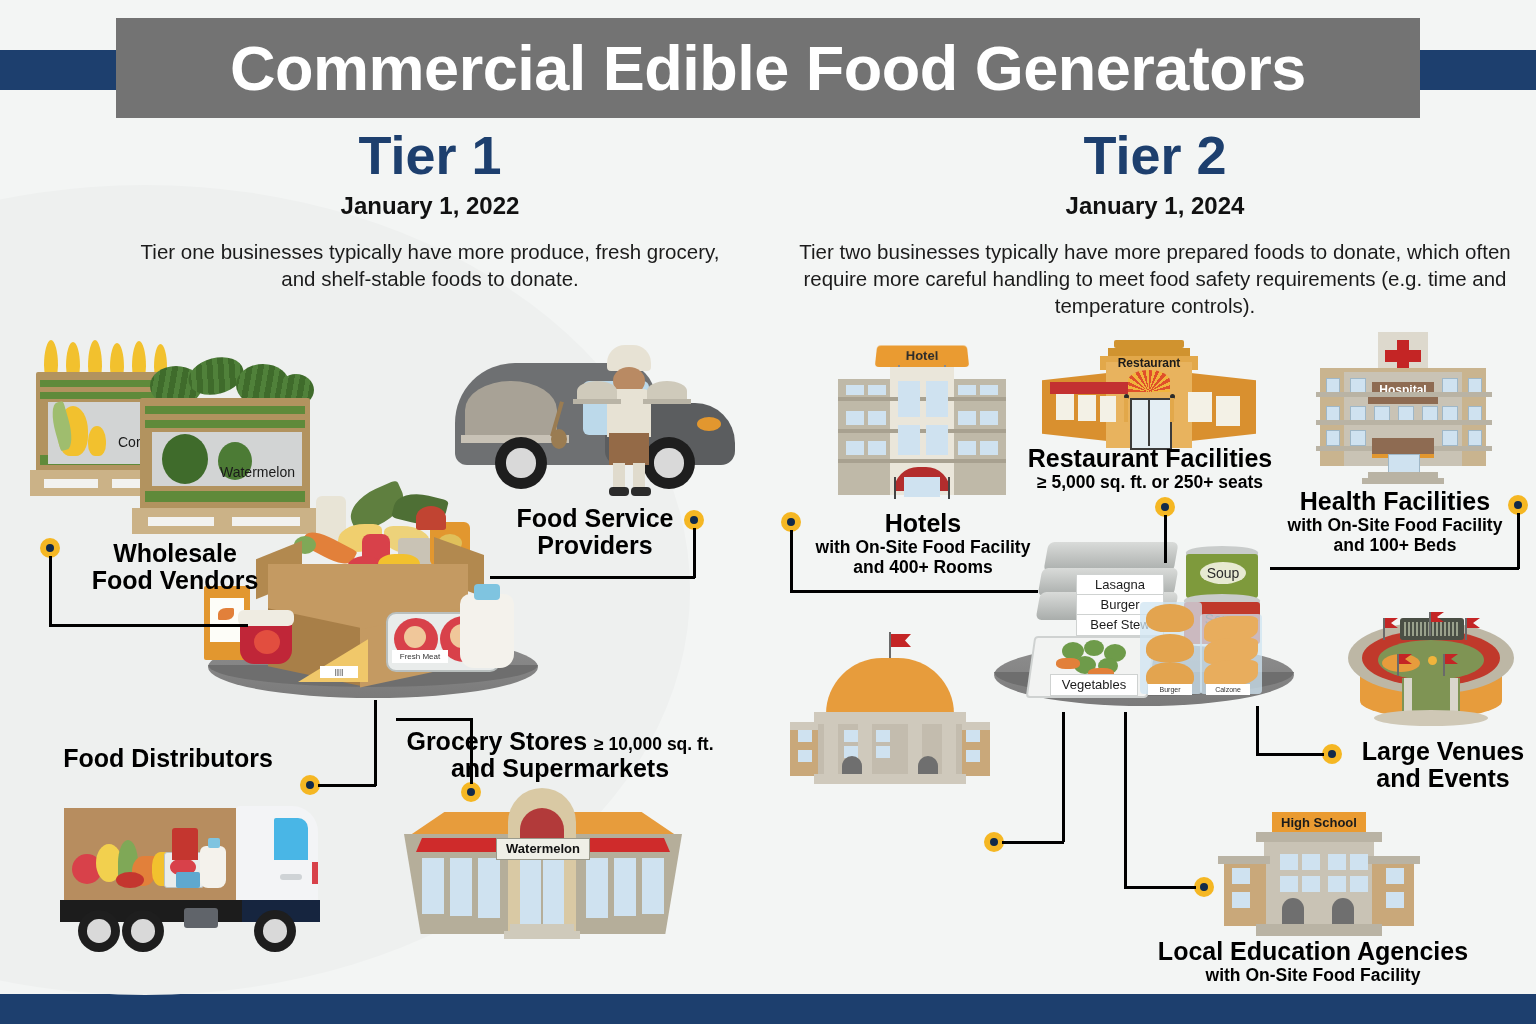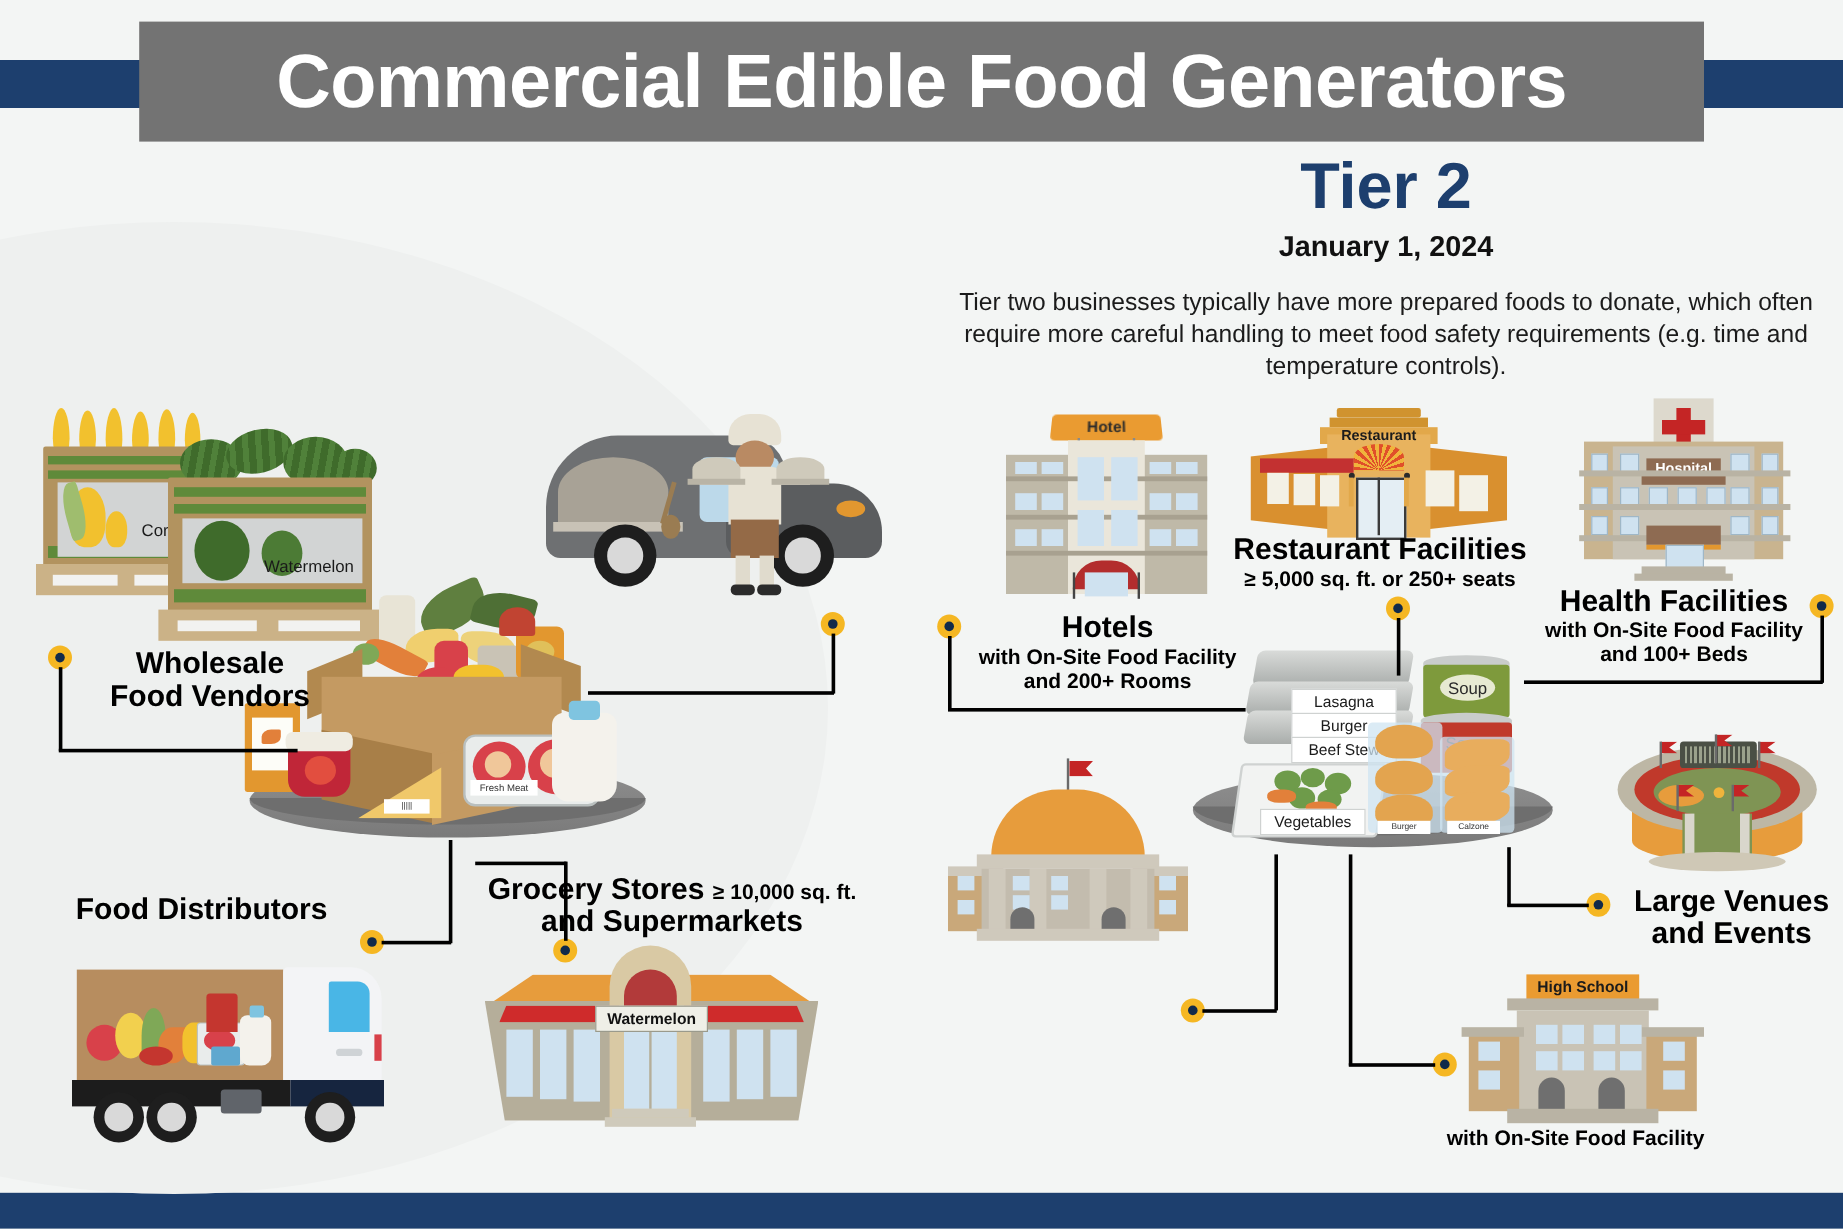--- a/index.html
+++ b/index.html
@@ -221,20 +221,25 @@
 <div class="stage">
 
   <div class="top-bar"></div>
   <div class="bottom-bar"></div>
   <div class="tier1-circle"></div>
 
   <div class="banner">
     <h1>Commercial Edible Food Generators</h1>
   </div>
 
+  <div class="tier-head" id="tier1-head">
+    <div class="tier-name">Tier 1</div>
+    <div class="tier-date">January 1, 2022</div>
+    <div class="tier-desc">Tier one businesses typically have more produce, fresh grocery, and shelf-stable foods to donate.</div>
+  </div>
 
   <div class="tier-head" id="tier2-head">
     <div class="tier-name">Tier 2</div>
     <div class="tier-date">January 1, 2024</div>
     <div class="tier-desc">Tier two businesses typically have more prepared foods to donate, which often require more careful handling to meet food safety requirements (e.g. time and temperature controls).</div>
   </div>
 
   <div class="ill crate" style="left:30px;top:340px;width:160px;height:165px;">
     <div class="corn-ear" style="left:14px;top:0;width:14px;height:42px;"></div>
     <div class="corn-ear" style="left:36px;top:2px;width:14px;height:40px;"></div>
@@ -614,20 +619,24 @@
   </div>
 
   <div class="lbl" style="left:60px;top:540px;width:230px;">
     <span class="t1">Wholesale</span>
     <span class="t1">Food Vendors</span>
   </div>
   <div class="dot" style="left:40px;top:538px;"></div>
   <div class="ln lnv" style="left:49px;top:556px;height:70px;"></div>
   <div class="ln lnh" style="left:49px;top:624px;width:199px;"></div>
 
+  <div class="lbl" style="left:480px;top:505px;width:230px;">
+    <span class="t1">Food Service</span>
+    <span class="t1">Providers</span>
+  </div>
   <div class="dot" style="left:684px;top:510px;"></div>
   <div class="ln lnv" style="left:693px;top:528px;height:50px;"></div>
   <div class="ln lnh" style="left:490px;top:576px;width:205px;"></div>
 
   <div class="lbl" style="left:58px;top:745px;width:220px;">
     <span class="t1">Food Distributors</span>
   </div>
   <div class="dot" style="left:300px;top:775px;"></div>
   <div class="ln lnh" style="left:318px;top:784px;width:58px;"></div>
   <div class="ln lnv" style="left:374px;top:700px;height:86px;"></div>
@@ -639,21 +648,21 @@
     </span>
     <span class="t1">and Supermarkets</span>
   </div>
   <div class="dot" style="left:461px;top:782px;"></div>
   <div class="ln lnv" style="left:470px;top:718px;height:66px;"></div>
   <div class="ln lnh" style="left:396px;top:718px;width:76px;"></div>
 
   <div class="lbl" style="left:808px;top:510px;width:230px;">
     <span class="t1">Hotels</span>
     <span class="t2">with On-Site Food Facility</span>
-    <span class="t2">and 200+ Rooms</span>
+    <span class="t2">and 400+ Rooms</span>
   </div>
   <div class="dot" style="left:781px;top:512px;"></div>
   <div class="ln lnv" style="left:790px;top:530px;height:62px;"></div>
   <div class="ln lnh" style="left:790px;top:590px;width:248px;"></div>
 
   <div class="lbl" style="left:990px;top:445px;width:320px;">
     <span class="t1">Restaurant Facilities</span>
     <span class="t2">≥ 5,000 sq. ft. or 250+ seats</span>
   </div>
   <div class="dot" style="left:1155px;top:497px;"></div>
@@ -674,19 +683,20 @@
 
   <div class="lbl" style="left:1348px;top:738px;width:190px;">
     <span class="t1">Large Venues</span>
     <span class="t1">and Events</span>
   </div>
   <div class="dot" style="left:1322px;top:744px;"></div>
   <div class="ln lnh" style="left:1256px;top:753px;width:68px;"></div>
   <div class="ln lnv" style="left:1256px;top:706px;height:49px;"></div>
 
   <div class="lbl" style="left:1148px;top:938px;width:330px;">
+    <span class="t1">Local Education Agencies</span>
     <span class="t2">with On-Site Food Facility</span>
   </div>
   <div class="dot" style="left:1194px;top:877px;"></div>
   <div class="ln lnh" style="left:1124px;top:886px;width:72px;"></div>
   <div class="ln lnv" style="left:1124px;top:712px;height:176px;"></div>
 
 </div>
 
 </body></html>

